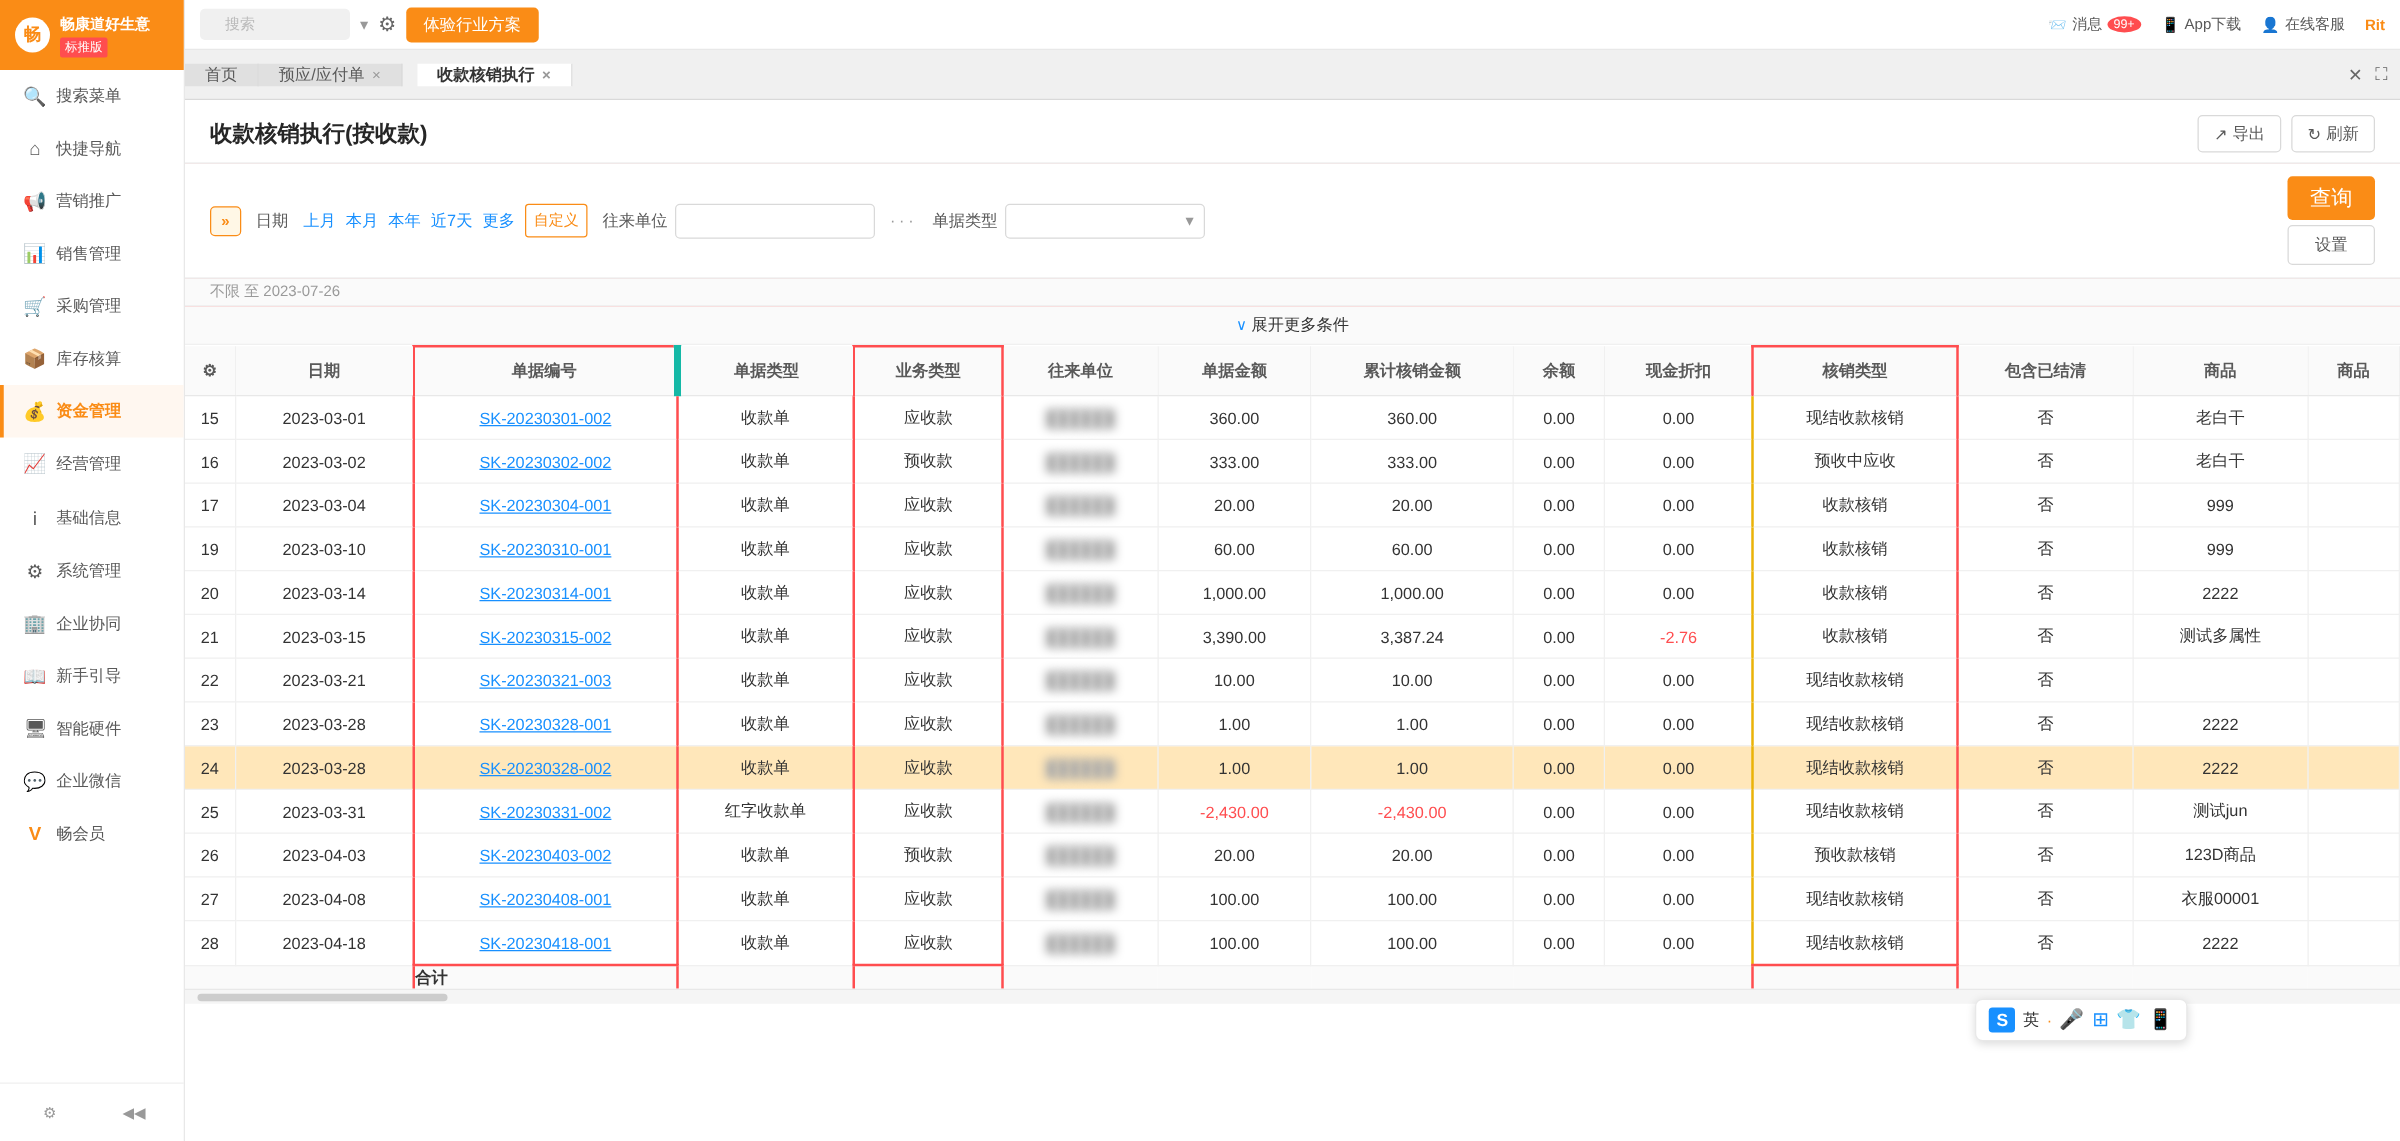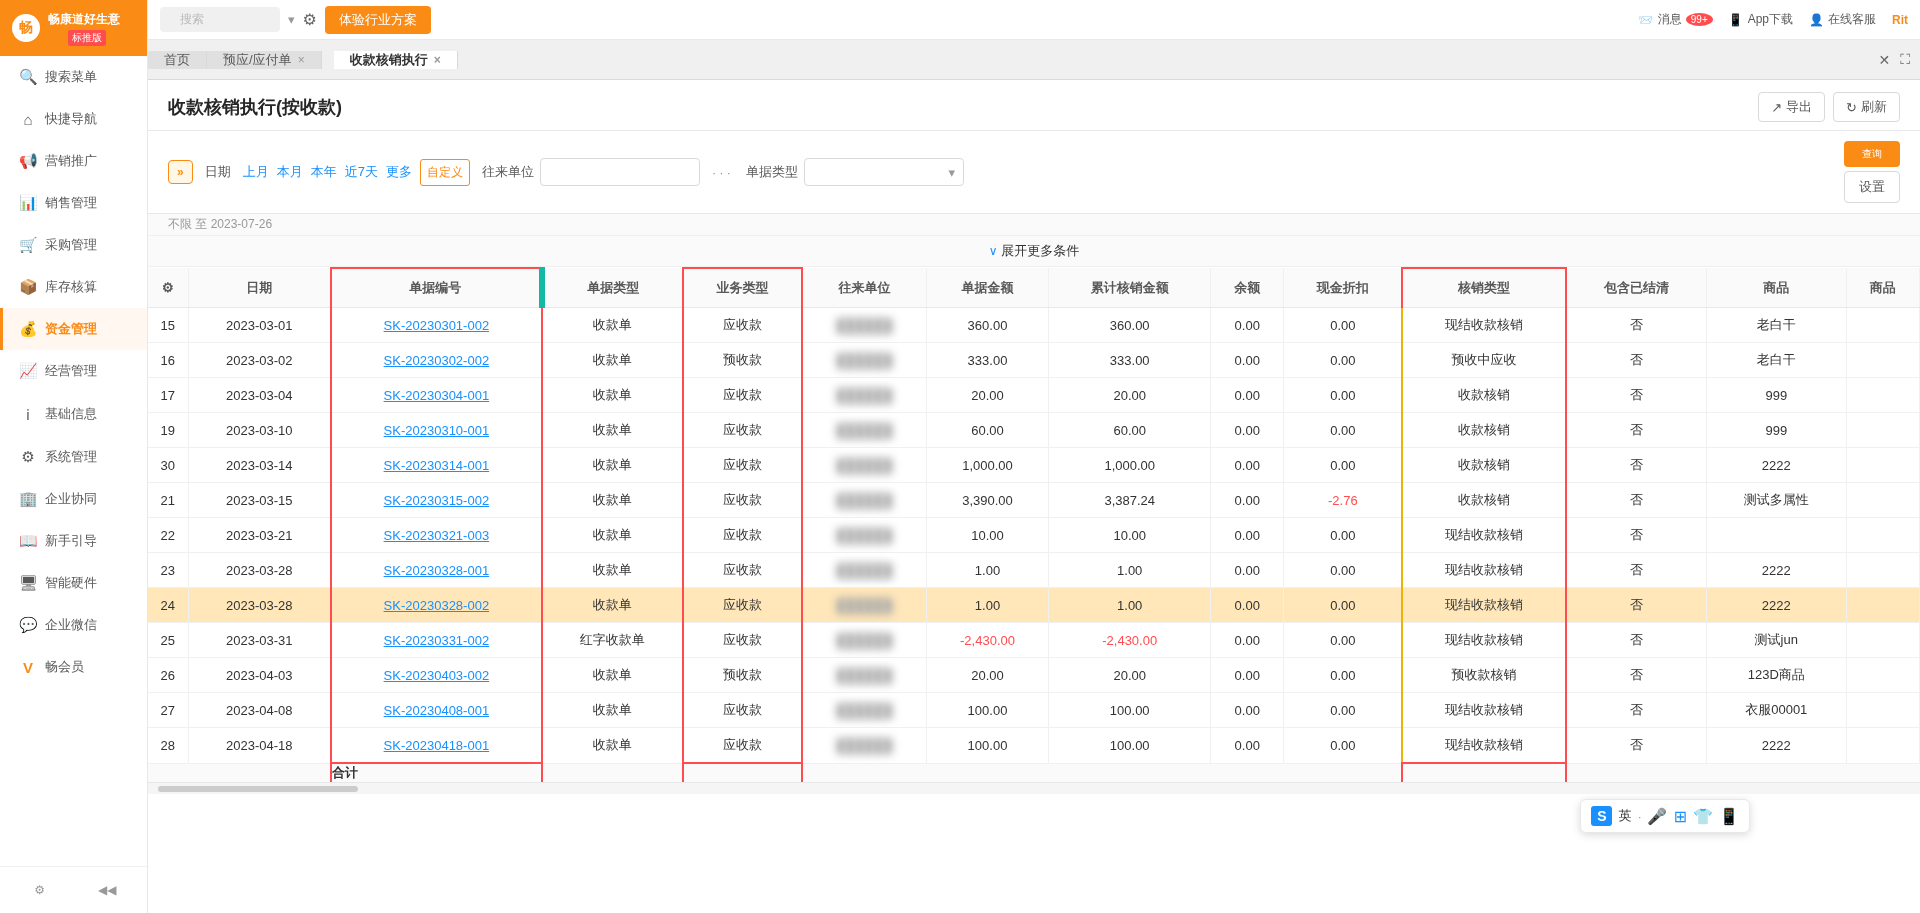--- a/index.html
+++ b/index.html
@@ -5,21 +5,21 @@
     * { box-sizing: border-box; margin: 0; padding: 0; }
     body { font-family: 'Microsoft YaHei', Arial, sans-serif; font-size: 13px; background: #f5f5f5; color: #333; overflow: hidden; height: 913px; }
 
     
     .app-container { display: flex; height: 913px; }
 
     
     .sidebar { width: 148px; background: #fff; border-right: 1px solid #e8e8e8; display: flex; flex-direction: column; flex-shrink: 0; }
     .sidebar-logo { background: #fa8c16; padding: 10px 12px; display: flex; align-items: center; gap: 8px; height: 56px; }
     .sidebar-logo-icon { width: 28px; height: 28px; background: #fff; border-radius: 50%; display: flex; align-items: center; justify-content: center; color: #fa8c16; font-weight: bold; font-size: 14px; }
-    .sidebar-logo-badge { background: #ff4d4f; color: #fff; font-size: 10px; padding: 1px 4px; border-radius: 2px; margin-top: 2px; display: inline-block; margin-left: 20px; }
+    .sidebar-logo-badge { background: #ff4d4f; color: #fff; font-size: 10px; padding: 1px 4px; border-radius: 2px; margin-top: 2px; display: inline-block; }
     .sidebar-nav { flex: 1; overflow-y: auto; }
     .sidebar-item { display: flex; align-items: center; gap: 8px; padding: 12px 16px; cursor: pointer; color: #595959; font-size: 13px; border-left: 3px solid transparent; }
     .sidebar-item.active { background: #fff7f0; color: #fa8c16; border-left-color: #fa8c16; font-weight: 600; }
     .sidebar-item-icon { width: 18px; text-align: center; font-size: 15px; }
     .sidebar-bottom { padding: 10px; display: flex; gap: 8px; border-top: 1px solid #f0f0f0; }
     .sidebar-bottom-btn { flex: 1; text-align: center; padding: 6px; cursor: pointer; color: #999; font-size: 12px; }
 
     
     .main-area { flex: 1; display: flex; flex-direction: column; overflow: hidden; }
     .top-bar { height: 40px; background: #fff; border-bottom: 1px solid #e8e8e8; display: flex; align-items: center; padding: 0 12px; gap: 12px; }
@@ -50,21 +50,21 @@
     
     .filter-bar { background: #fff; padding: 10px 20px; border-bottom: 1px solid #e8e8e8; display: flex; align-items: center; gap: 12px; flex-wrap: wrap; }
     .filter-toggle-btn { background: #e6f7ff; border: 1px solid #91d5ff; border-radius: 4px; padding: 4px 8px; cursor: pointer; color: #1890ff; font-size: 12px; }
     .filter-label { color: #595959; font-size: 13px; }
     .filter-date-options { display: flex; align-items: center; gap: 8px; }
     .filter-date-opt { color: #1890ff; cursor: pointer; font-size: 13px; }
     .filter-date-range { color: #fa8c16; border: 1px solid #fa8c16; border-radius: 3px; padding: 4px 6px; font-size: 12px; cursor: pointer; }
     .filter-field-input { border: 1px solid #d9d9d9; border-radius: 4px; padding: 4px 8px; font-size: 13px; min-width: 140px; color: #999; }
     .filter-ellipsis { color: #999; letter-spacing: 3px; }
     .filter-select { border: 1px solid #d9d9d9; border-radius: 4px; padding: 4px 8px; font-size: 13px; min-width: 140px; color: #999; display: flex; align-items: center; gap: 4px; }
-    .filter-query-btn { background: #fa8c16; color: #fff; border: none; border-radius: 4px; padding: 6px 18px; font-size: 10px; cursor: pointer; }
+    .filter-query-btn { background: #fa8c16; color: #fff; border: none; border-radius: 4px; padding: 6px 18px; font-size: 17px; cursor: pointer; }
     .filter-setting-btn { background: #fff; border: 1px solid #d9d9d9; border-radius: 4px; padding: 6px 14px; font-size: 13px; cursor: pointer; color: #595959; }
     .filter-expand-row { text-align: center; padding: 6px; background: #fafafa; border-bottom: 1px solid #f0f0f0; cursor: pointer; }
     .filter-expand-btn { color: #1890ff; font-size: 12px; cursor: pointer; }
 
     
     .table-container { flex: 1; overflow: auto; background: #fff; margin: 0; position: relative; }
     table { width: 100%; border-collapse: collapse; font-size: 13px; }
     thead th { background: #fafafa; border-bottom: 1px solid #e8e8e8; border-right: 1px solid #f0f0f0; padding: 10px 8px; text-align: center; color: #595959; font-weight: 600; white-space: nowrap; position: sticky; top: 0; z-index: 2; }
     tbody td { border-bottom: 1px solid #f0f0f0; border-right: 1px solid #f0f0f0; padding: 8px 8px; text-align: center; white-space: nowrap; color: #333; }
     tbody tr.highlighted { background: #ffe7ba; }
@@ -362,21 +362,21 @@
       <td>60.00</td>
       <td>60.00</td>
       <td>0.00</td>
       <td>0.00</td>
       <td class="col-hexiao">收款核销</td>
       <td>否</td>
       <td>999</td>
       <td></td>
     </tr>
               <tr>
-      <td>30</td>
+      <td>20</td>
       <td>2023-03-14</td>
       <td class="col-danbiao"><a class="td-link">SK-20230314-001</a></td>
       <td>收款单</td>
       <td class="col-yewu">应收款</td>
       <td><span class="td-blurred">██████</span></td>
       <td>1,000.00</td>
       <td>1,000.00</td>
       <td>0.00</td>
       <td>0.00</td>
       <td class="col-hexiao">收款核销</td>

